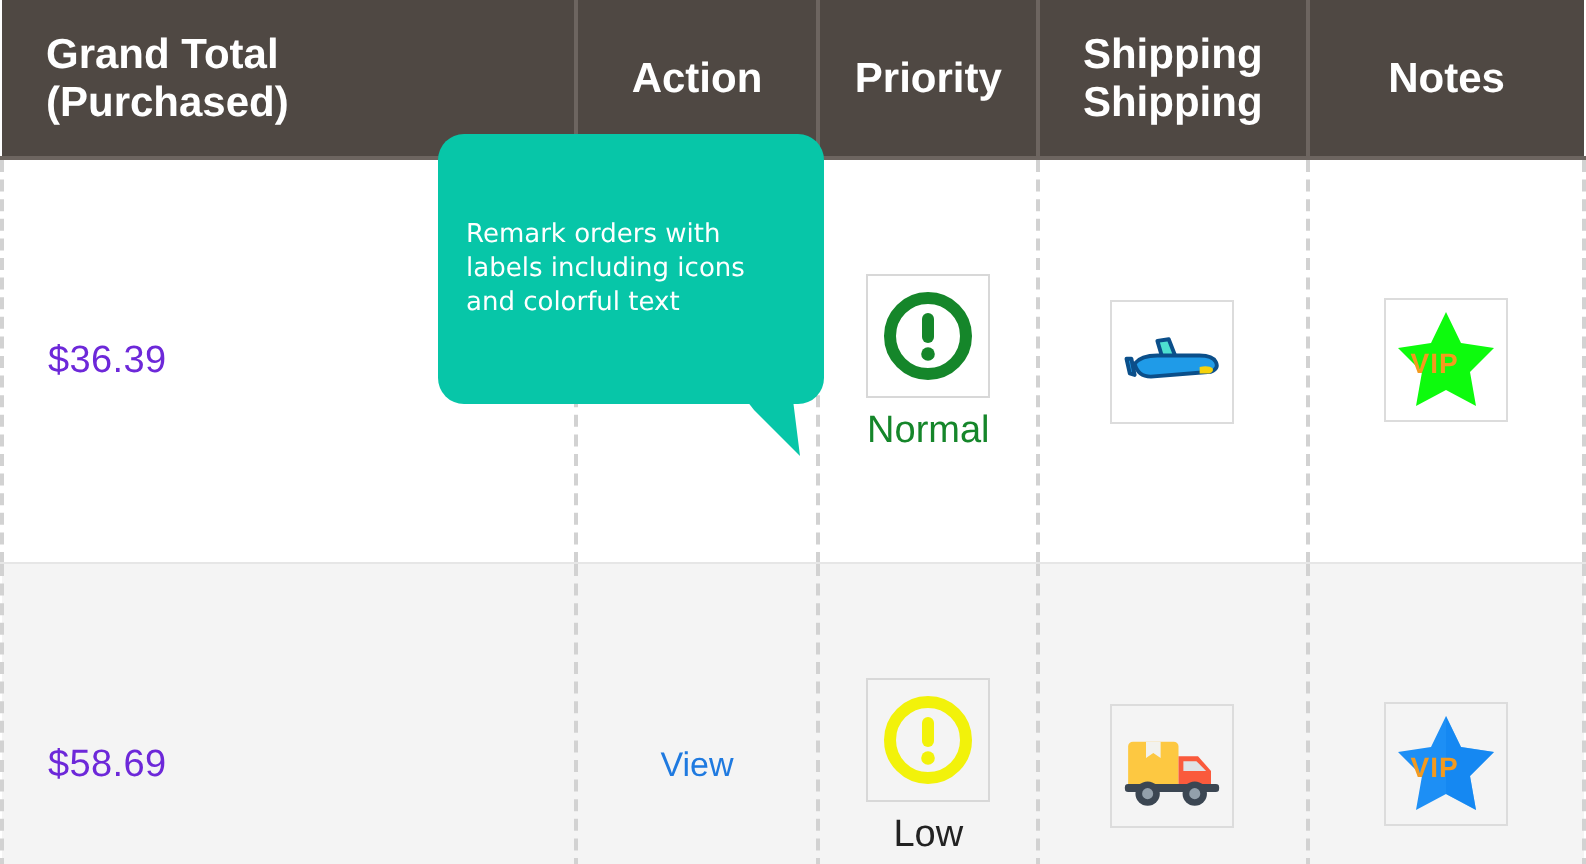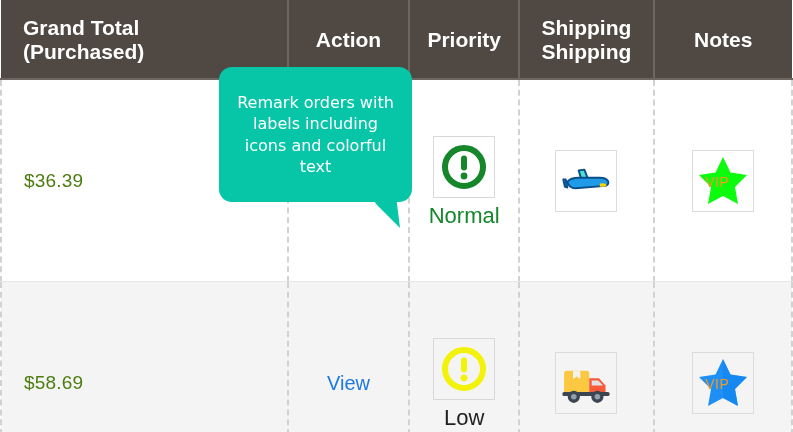--- a/index.html
+++ b/index.html
@@ -71,65 +71,65 @@
     border-left: 2px dashed #d2d2d2;
   }
   .td.last { border-right: 2px dashed #d2d2d2; }
   .row-sep {
     position: absolute;
     left: 0; top: 281px;
     width: 793px; height: 1px;
     background: #e6e6e6;
   }
 
-  .amount { font-size: 19px; color: #4d7c0f; letter-spacing: .2px; }
+  .amount { font-size: 19px; color: #6d28d9; letter-spacing: .2px; }
 
   .view-link {
     color: #1f7ae0;
-    font-size: 20px;
+    font-size: 17px;
     text-decoration: none;
     cursor: pointer;
   }
 
   
   .prio-wrap {
     display: inline-flex;
     flex-direction: column;
     align-items: center;
     gap: 7px;
   }
   .icon-box {
     width: 62px; height: 62px;
     border: 1px solid #d8d8d8;
     background: transparent;
     display: flex;
     align-items: center;
     justify-content: center;
     box-sizing: border-box;
   }
-  .prio-label { font-size: 22px; line-height: 1; }
+  .prio-label { font-size: 19px; line-height: 1; }
 
   
   .ship-box, .note-box {
     width: 62px; height: 62px;
     border: 1px solid #dcdcdc;
     display: inline-flex;
     align-items: center;
     justify-content: center;
     box-sizing: border-box;
     background: transparent;
   }
   .vip-text {
     position: absolute;
     left: 0; right: 11px;
     top: 50%;
     transform: translateY(-42%);
     text-align: center;
     font-size: 14px;
-    font-weight: normal;
+    font-weight: bold;
     color: #f39a1f;
     letter-spacing: .5px;
     pointer-events: none;
   }
   .star-holder { position: relative; width: 54px; height: 54px; }
 
   
   .tooltip {
     position: absolute;
     left: 219px; top: 67px;
@@ -139,23 +139,23 @@
     border-radius: 13px;
     box-sizing: border-box;
     display: flex;
     align-items: center;
     justify-content: center;
     padding: 8px 14px;
     z-index: 20;
   }
   .tooltip-text {
     color: #ffffff;
-    font-size: 16px;
+    font-size: 13px;
     line-height: 1.33;
-    text-align: center;
+    text-align: left;
     font-family: "DejaVu Sans", sans-serif;
   }
   .tooltip-tail {
     position: absolute;
     left: 370px; top: 196px;
     width: 34px; height: 34px;
     z-index: 19;
   }
 </style>
 </head>

